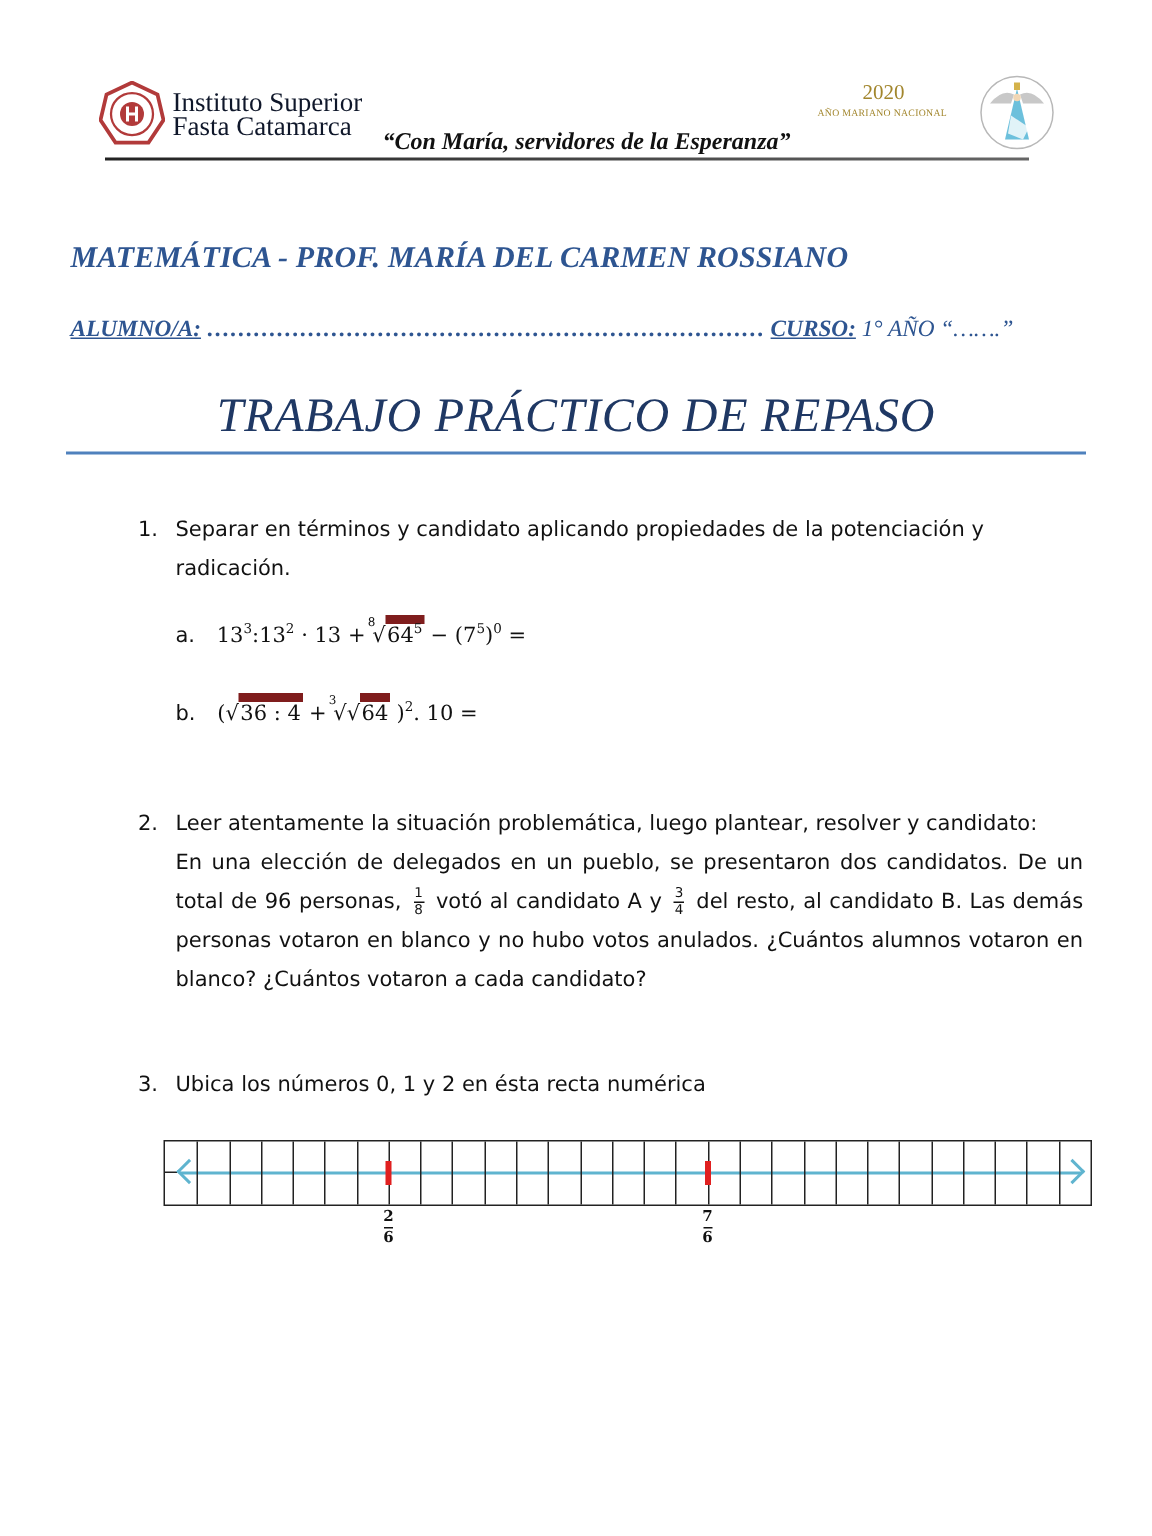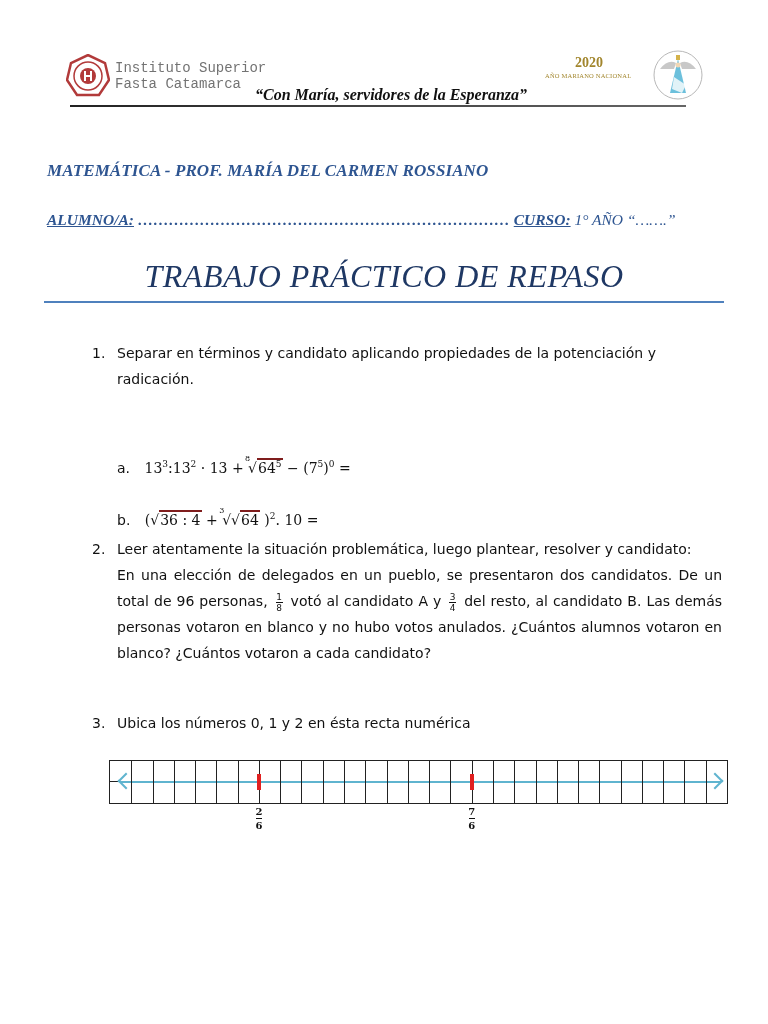--- a/index.html
+++ b/index.html
@@ -3,48 +3,48 @@
 <meta charset="utf-8">
 <style>
   * { box-sizing: border-box; margin: 0; padding: 0; }
   html, body { width: 768px; height: 1024px; background: #ffffff; overflow: hidden; }
   body { position: relative; font-family: "DejaVu Sans", sans-serif; color: #111; }
 
   .header { position: absolute; left: 0; top: 0; width: 768px; height: 120px; }
   .logo-left { position: absolute; left: 66px; top: 54px; display: flex; align-items: center; }
   .seal { width: 44px; height: 44px; position: relative; }
   .seal svg { width: 44px; height: 44px; display: block; }
-  .inst-name { margin-left: 5px; color: #737373; font-family: Liberation Mono, monospace; font-size: 14px; line-height: 16px; }
+  .inst-name { margin-left: 5px; color: #0f172a; font-family: Liberation Serif, serif; font-size: 18px; line-height: 16px; }
   .motto { position: absolute; left: 255px; top: 86px; font-family: "Liberation Serif", serif; font-style: italic; font-weight: bold; font-size: 16px; color: #111; }
   .header-rule { position: absolute; left: 70px; top: 105px; width: 616px; height: 2px; background: linear-gradient(to right, #222, #666); }
   .logo-right { position: absolute; left: 545px; top: 55px; }
-  .year { position: absolute; left: 30px; top: 0; font-family: "Liberation Serif", serif; font-weight: bold; font-size: 14px; color: #a2862d; }
+  .year { position: absolute; left: 30px; top: 0; font-family: "Liberation Serif", serif; font-weight: normal; font-size: 14px; color: #a2862d; }
   .year-sub { position: absolute; left: 0; top: 17px; white-space: nowrap; font-family: "Liberation Serif", serif; font-size: 6.5px; color: #a2862d; letter-spacing: 0.2px; }
   .virgin { position: absolute; left: 107px; top: -6px; width: 52px; height: 52px; }
 
-  .subject { position: absolute; left: 47px; top: 161px; font-family: "Liberation Serif", serif; font-style: italic; font-weight: bold; font-size: 17px; color: #2e5591; letter-spacing: 0.1px; }
+  .subject { position: absolute; left: 47px; top: 161px; font-family: "Liberation Serif", serif; font-style: italic; font-weight: bold; font-size: 20px; color: #2e5591; letter-spacing: 0.1px; }
   .student { position: absolute; left: 47px; top: 211px; font-family: "Liberation Serif", serif; font-style: italic; font-size: 15.5px; color: #2e5591; white-space: nowrap; }
   .student .lbl { font-weight: bold; text-decoration: underline; }
   .student .dots { font-weight: bold; }
 
   .title { position: absolute; left: 0; width: 768px; top: 258px; text-align: center; font-family: "Liberation Serif", serif; font-style: italic; font-size: 32px; color: #1f3864; letter-spacing: 0.5px; }
   .title-rule { position: absolute; left: 44px; top: 301px; width: 680px; height: 2px; background: #4f81bd; }
 
   .q { position: absolute; font-family: "DejaVu Sans", sans-serif; font-size: 14px; color: #111; line-height: 26px; }
   .q .num { position: absolute; left: 0; top: 0; }
   .q .body { position: absolute; left: 25px; top: 0; }
 
   .q1 { left: 92px; top: 340px; width: 620px; }
   .q1 .body { width: 595px; }
-  .expr { position: absolute; font-family: "DejaVu Serif", serif; font-size: 14px; white-space: nowrap; margin-top: 44px; }
+  .expr { position: absolute; font-family: "DejaVu Serif", serif; font-size: 14px; white-space: nowrap; }
   .expr .lab { font-family: "DejaVu Sans", sans-serif; margin-right: 10px; }
   sup { font-size: 9px; vertical-align: 6px; line-height: 0; }
   .rad { display: inline-block; position: relative; }
   .rad .idx { position: absolute; font-size: 8px; left: -3px; top: -6px; }
-  .rad .over { border-top: 2px solid #7f1d1d; padding: 0 1px; }
+  .rad .over { border-top: 6px solid #7f1d1d; padding: 0 1px; }
 
   .q2 { left: 92px; top: 536px; width: 630px; }
   .q2 .body { width: 605px; text-align: justify; }
   .q2 .body p { text-align: justify; text-align-last: left; }
   .frac { display: inline-flex; flex-direction: column; align-items: center; vertical-align: middle; font-size: 9px; line-height: 10px; margin: 0 3px; }
   .frac .bar { width: 7px; border-top: 1px solid #111; }
 
   .q3 { left: 92px; top: 710px; width: 620px; }
 
   .numline { position: absolute; left: 109px; top: 760px; width: 619px; height: 44px; border: 1px solid #222; }

